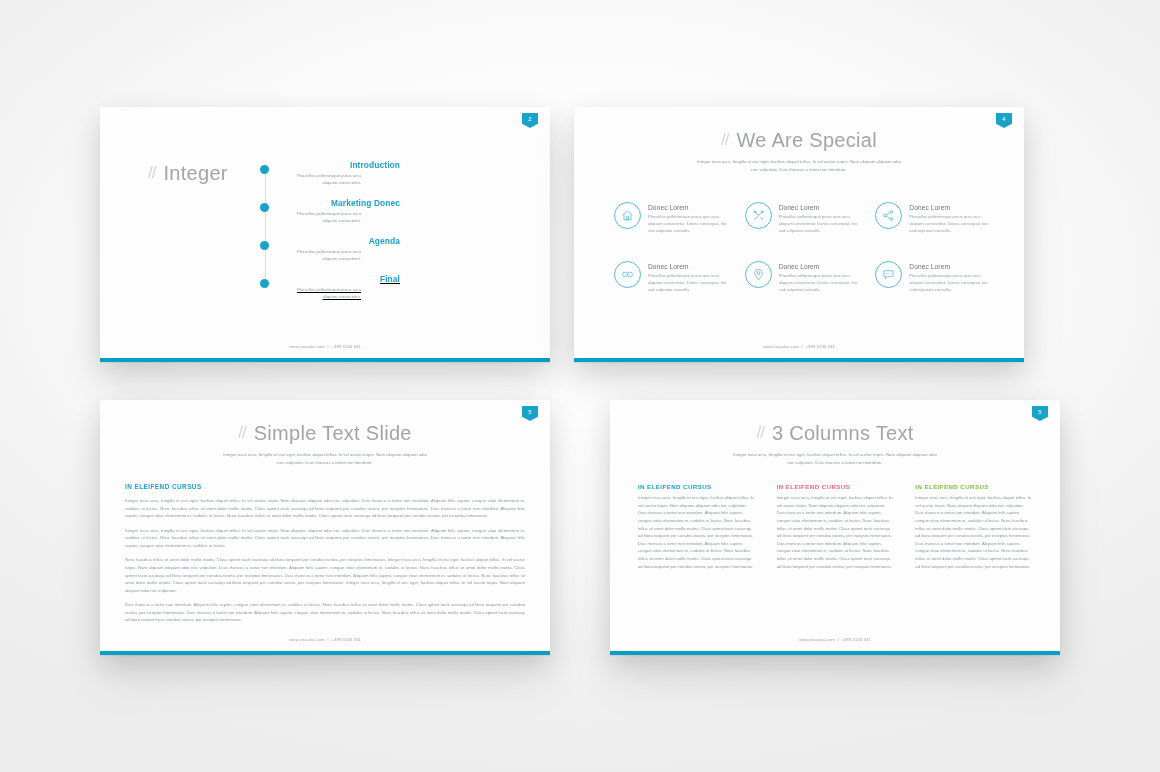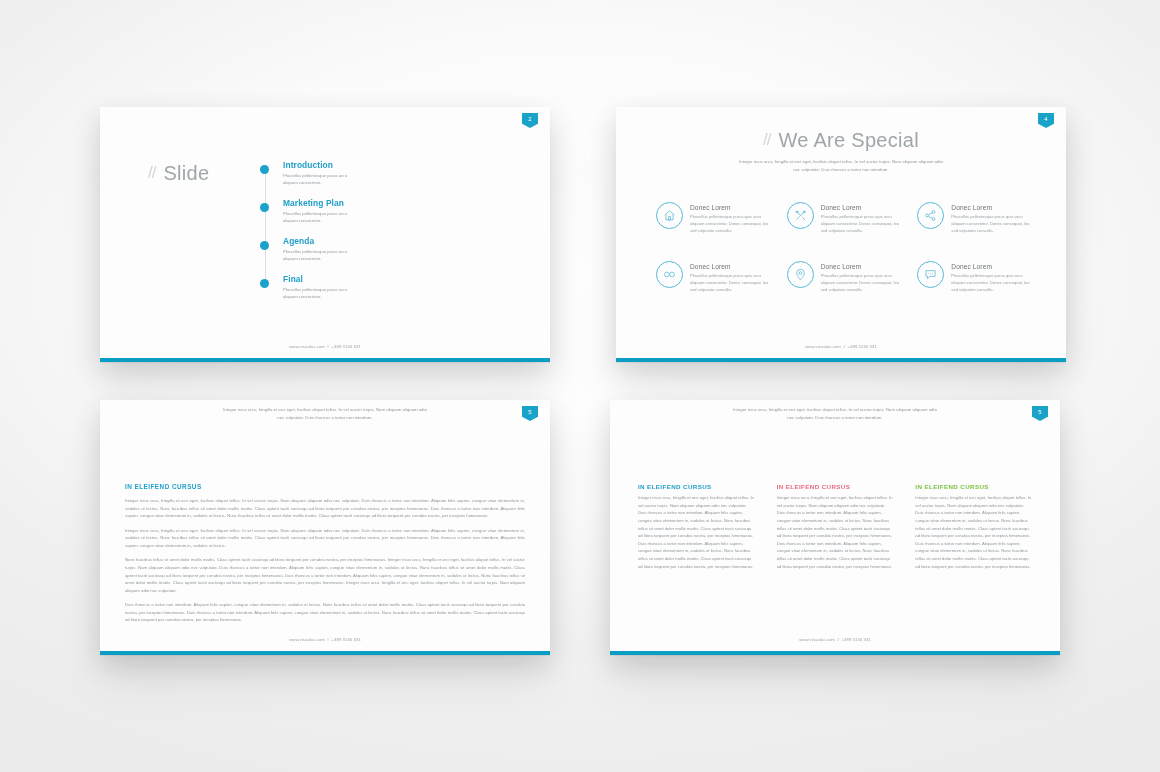--- a/index.html
+++ b/index.html
@@ -31,21 +31,21 @@
     position: absolute;
     width: 450px;
     height: 255px;
     background: #ffffff;
     box-shadow:
       0 1px 1px rgba(0,0,0,0.05),
       0 10px 26px rgba(0,0,0,0.13),
       0 26px 46px rgba(0,0,0,0.07);
   }
   .slide.s1 { left: 100px; top: 107px; }
-  .slide.s2 { left: 616px; top: 107px; padding-left: 32px; }
+  .slide.s2 { left: 574px; top: 107px; padding-left: 32px; }
   .slide.s3 { left: 100px; top: 400px; }
   .slide.s4 { left: 610px; top: 400px; }
 
   .slide-body {
     position: absolute;
     inset: 0 0 4px 0;
     background: #fdfdfd;
     overflow: hidden;
   }
 
@@ -140,22 +140,23 @@
     left: 4.5px;
     top: 8px;
     bottom: 22px;
     width: 1px;
     background: #d9dee0;
   }
   .agenda-item {
     position: relative;
     padding-left: 23px;
     margin-bottom: 12.5px;
-  }
-  .agenda-item:last-child { margin-bottom: 0; }
+    text-align: right;
+  }
+  .agenda-item:last-child { margin-bottom: 0; text-decoration: underline; }
   .agenda-dot {
     position: absolute;
     left: 0;
     top: 4px;
     width: 9px;
     height: 9px;
     border-radius: 50%;
     background: #1ba2ca;
   }
   .agenda-label {
@@ -265,35 +266,35 @@
 <div class="backdrop"></div>
 
 <div class="deck">
 
   <div class="slide s1">
     <div class="slide-body">
       <div class="page-badge">2</div>
 
       <div class="agenda-wrap">
         <div class="agenda-title">
-          <span class="slash">//</span><span>Slide</span>
+          <span class="slash">//</span><span>Integer</span>
         </div>
 
         <div class="agenda-list">
           <div class="agenda-rail"></div>
 
           <div class="agenda-item">
             <span class="agenda-dot"></span>
             <div class="agenda-label">Introduction</div>
             <div class="agenda-desc">Phasellus pellentesque purus arcu aliquam consectetur.</div>
           </div>
 
           <div class="agenda-item">
             <span class="agenda-dot"></span>
-            <div class="agenda-label">Marketing Plan</div>
+            <div class="agenda-label">Marketing Donec</div>
             <div class="agenda-desc">Phasellus pellentesque purus arcu aliquam consectetur.</div>
           </div>
 
           <div class="agenda-item">
             <span class="agenda-dot"></span>
             <div class="agenda-label">Agenda</div>
             <div class="agenda-desc">Phasellus pellentesque purus arcu aliquam consectetur.</div>
           </div>
 
 
@@ -414,20 +415,23 @@
         <span>www.visualus.com</span><span class="sep">//</span><span>+389 3130 331</span>
       </div>
     </div>
     <div class="bottom-bar"></div>
   </div>
 
   <div class="slide s3">
     <div class="slide-body">
       <div class="page-badge">5</div>
 
+      <div class="title-centered">
+        <span class="slash">//</span><span>Simple Text Slide</span>
+      </div>
       <div class="subtitle-centered">Integer risus arcu, fringilla et orci eget, facilisis aliquet tellus. In vel auctor turpis. Nam aliquam aliquam odio nec vulputate. Duis rhoncus a tortor non interdum.</div>
 
       <div class="body-block">
         <div class="kicker">IN ELEIFEND CURSUS</div>
         <p class="body-par">Integer risus arcu, fringilla et orci eget, facilisis aliquet tellus. In vel auctor turpis. Nam aliquam aliquam odio nec vulputate. Duis rhoncus a tortor non interdum. Aliquam felis sapien, congue vitae elementum in, sodales ut lectus. Nunc faucibus tellus sit amet dolor mollis mattis. Class aptent taciti sociosqu ad litora torquent per conubia nostra, per inceptos himenaeos. Duis rhoncus a tortor non interdum. Aliquam felis sapien, congue vitae elementum in, sodales ut lectus. Nunc faucibus tellus sit amet dolor mollis mattis. Class aptent taciti sociosqu ad litora torquent per conubia nostra, per inceptos himenaeos.</p>
         <p class="body-par">Integer risus arcu, fringilla et orci eget, facilisis aliquet tellus. In vel auctor turpis. Nam aliquam aliquam odio nec vulputate. Duis rhoncus a tortor non interdum. Aliquam felis sapien, congue vitae elementum in, sodales ut lectus. Nunc faucibus tellus sit amet dolor mollis mattis. Class aptent taciti sociosqu ad litora torquent per conubia nostra, per inceptos himenaeos. Duis rhoncus a tortor non interdum. Aliquam felis sapien, congue vitae elementum in, sodales ut lectus.</p>
         <p class="body-par">Nunc faucibus tellus sit amet dolor mollis mattis. Class aptent taciti sociosqu ad litora torquent per conubia nostra, per inceptos himenaeos. Integer risus arcu, fringilla et orci eget, facilisis aliquet tellus. In vel auctor turpis. Nam aliquam aliquam odio nec vulputate. Duis rhoncus a tortor non interdum. Aliquam felis sapien, congue vitae elementum in, sodales ut lectus. Nunc faucibus tellus sit amet dolor mollis mattis. Class aptent taciti sociosqu ad litora torquent per conubia nostra, per inceptos himenaeos. Duis rhoncus a tortor non interdum. Aliquam felis sapien, congue vitae elementum in, sodales ut lectus. Nunc faucibus tellus sit amet dolor mollis mattis. Class aptent taciti sociosqu ad litora torquent per conubia nostra, per inceptos himenaeos. Integer risus arcu, fringilla et orci eget, facilisis aliquet tellus. In vel auctor turpis. Nam aliquam aliquam odio nec vulputate.</p>
         <p class="body-par">Duis rhoncus a tortor non interdum. Aliquam felis sapien, congue vitae elementum in, sodales ut lectus. Nunc faucibus tellus sit amet dolor mollis mattis. Class aptent taciti sociosqu ad litora torquent per conubia nostra, per inceptos himenaeos. Duis rhoncus a tortor non interdum. Aliquam felis sapien, congue vitae elementum in, sodales ut lectus. Nunc faucibus tellus sit amet dolor mollis mattis. Class aptent taciti sociosqu ad litora torquent per conubia nostra, per inceptos himenaeos.</p>
       </div>
 
@@ -435,20 +439,23 @@
         <span>www.visualus.com</span><span class="sep">//</span><span>+389 3130 331</span>
       </div>
     </div>
     <div class="bottom-bar"></div>
   </div>
 
   <div class="slide s4">
     <div class="slide-body">
       <div class="page-badge">5</div>
 
+      <div class="title-centered">
+        <span class="slash">//</span><span>3 Columns Text</span>
+      </div>
       <div class="subtitle-centered">Integer risus arcu, fringilla et orci eget, facilisis aliquet tellus. In vel auctor turpis. Nam aliquam aliquam odio nec vulputate. Duis rhoncus a tortor non interdum.</div>
 
       <div class="cols">
         <div class="col">
           <div class="col-head" style="color: rgb(31, 159, 200);">IN ELEIFEND CURSUS</div>
           <div class="col-body">Integer risus arcu, fringilla et orci eget, facilisis aliquet tellus. In vel auctor turpis. Nam aliquam aliquam odio nec vulputate. Duis rhoncus a tortor non interdum. Aliquam felis sapien, congue vitae elementum in, sodales ut lectus. Nunc faucibus tellus sit amet dolor mollis mattis. Class aptent taciti sociosqu ad litora torquent per conubia nostra, per inceptos himenaeos. Duis rhoncus a tortor non interdum. Aliquam felis sapien, congue vitae elementum in, sodales ut lectus. Nunc faucibus tellus sit amet dolor mollis mattis. Class aptent taciti sociosqu ad litora torquent per conubia nostra, per inceptos himenaeos.</div>
         </div>
         <div class="col">
           <div class="col-head" style="color: rgb(232, 105, 125);">IN ELEIFEND CURSUS</div>
           <div class="col-body">Integer risus arcu, fringilla et orci eget, facilisis aliquet tellus. In vel auctor turpis. Nam aliquam aliquam odio nec vulputate. Duis rhoncus a tortor non interdum. Aliquam felis sapien, congue vitae elementum in, sodales ut lectus. Nunc faucibus tellus sit amet dolor mollis mattis. Class aptent taciti sociosqu ad litora torquent per conubia nostra, per inceptos himenaeos. Duis rhoncus a tortor non interdum. Aliquam felis sapien, congue vitae elementum in, sodales ut lectus. Nunc faucibus tellus sit amet dolor mollis mattis. Class aptent taciti sociosqu ad litora torquent per conubia nostra, per inceptos himenaeos.</div>

